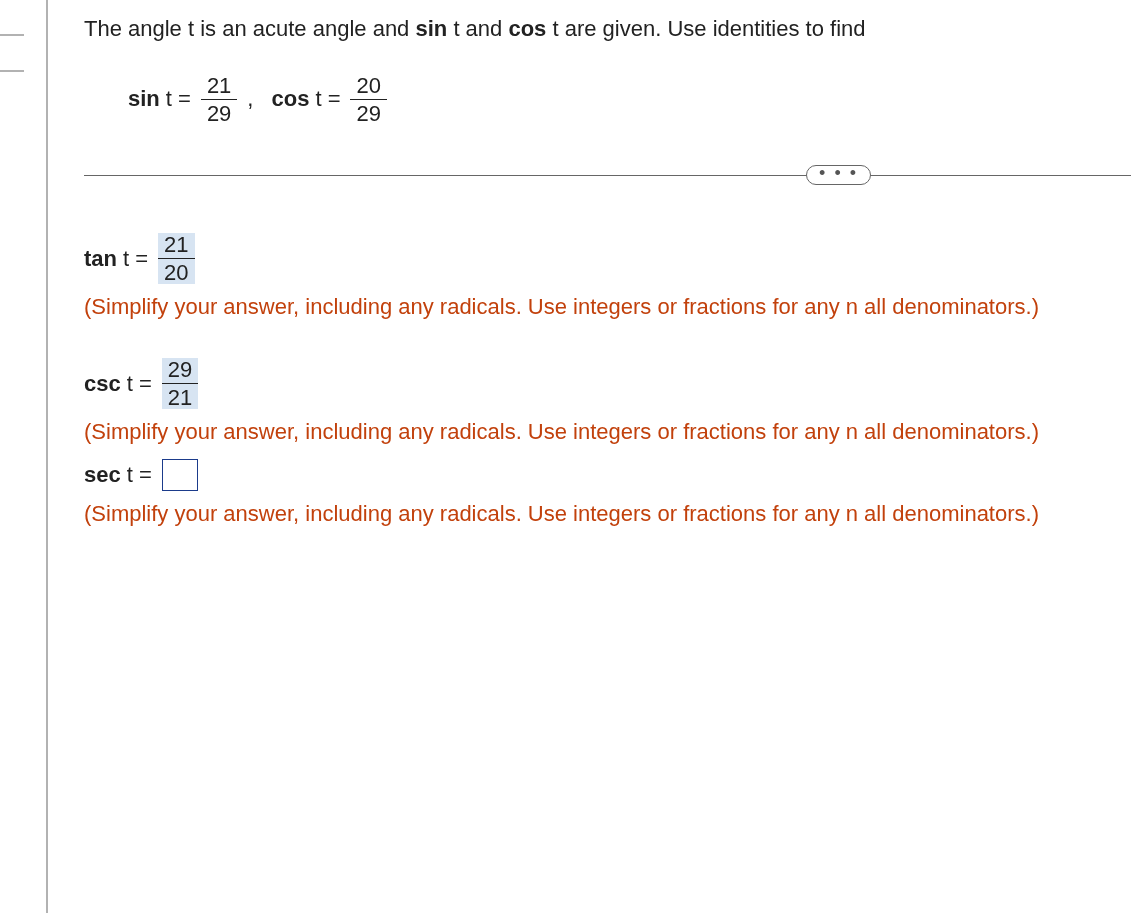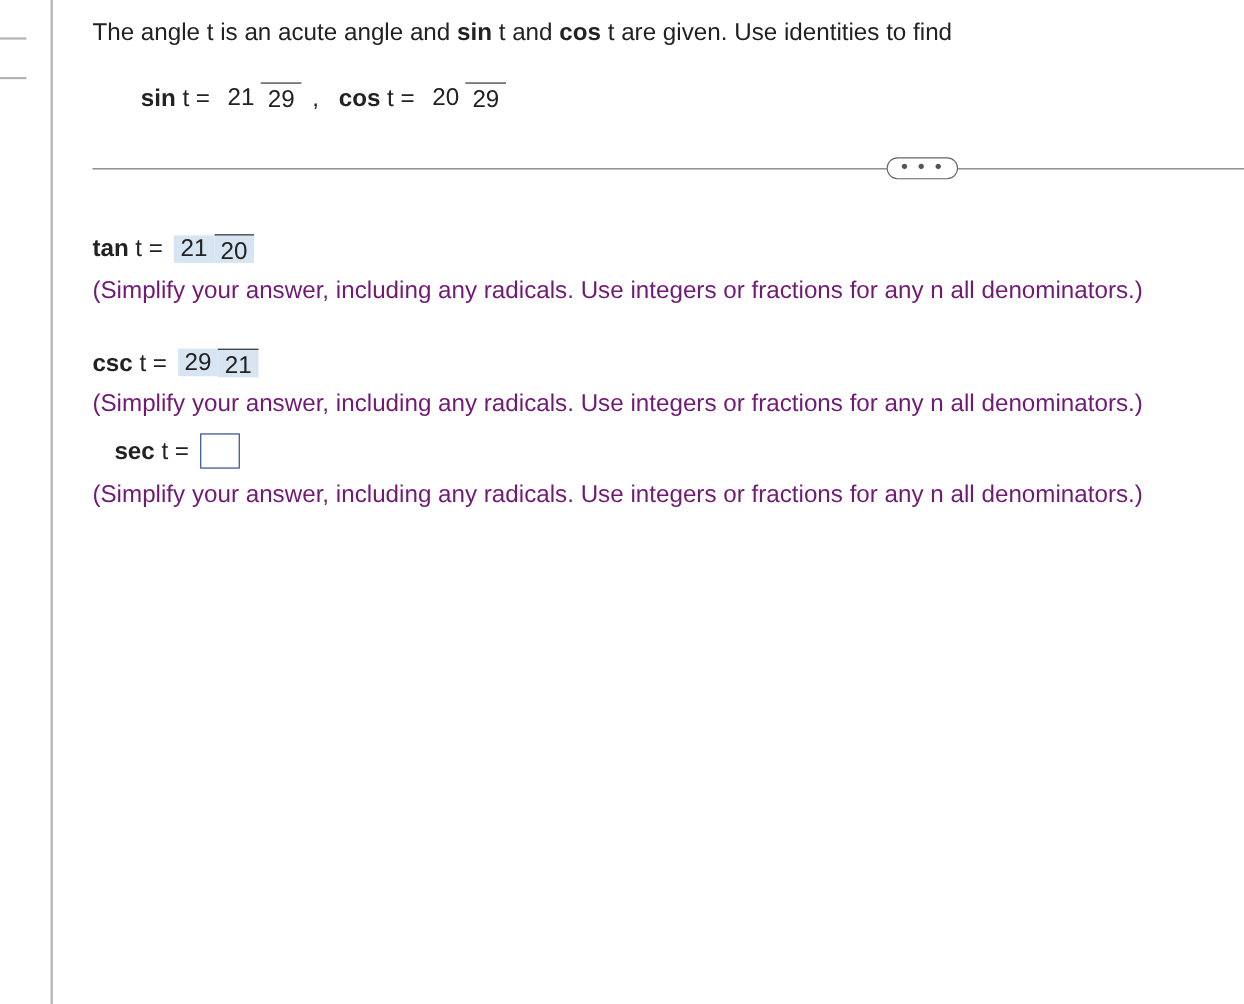--- a/index.html
+++ b/index.html
@@ -52,21 +52,21 @@
     margin-bottom: 38px;
   }
   .mrow {
     display: flex;
     align-items: center;
     gap: 6px;
   }
   .mrow .lbl { font-weight: bold; }
   .frac {
     display: inline-flex;
-    flex-direction: row;
+    flex-direction: column;
     align-items: center;
     vertical-align: middle;
     line-height: 1.05;
     margin: 0 4px;
   }
   .frac .num { padding: 0 6px 2px 6px; }
   .frac .den { padding: 2px 6px 0 6px; border-top: 1.5px solid #222; }
   .hl .num, .hl .den { background: #d7e4f2; }
   .divider-wrap {
     position: relative;
@@ -90,21 +90,21 @@
     border-radius: 12px;
     padding: 0px 12px 4px 12px;
     font-size: 18px;
     letter-spacing: 2px;
     line-height: 14px;
     color: #555;
     cursor: pointer;
   }
   .answer-block { margin-bottom: 8px; margin-top: 36px; }
   .hint {
-    color: #701a75;
+    color: #c2410c;
     margin: 4px 0 18px 0;
   }
   .input-box {
     display: inline-block;
     width: 34px;
     height: 30px;
     border: 1.5px solid #1b3b8b;
     vertical-align: middle;
     margin-left: 4px;
     background: #fff;
@@ -166,21 +166,21 @@
         <span class="lbl">csc</span>
         <span>t =</span>
         <span class="frac hl">
           <span class="num">29</span>
           <span class="den">21</span>
         </span>
       </div>
     </div>
     <div class="hint">(Simplify your answer, including any radicals. Use integers or fractions for any n all denominators.)</div>
 
-    <div class="answer-block" style="margin-top:-6px;margin-left:20px;">
+    <div class="answer-block" style="margin-top:-6px;">
       <div class="mrow">
         <span class="lbl">sec</span>
         <span>t =</span>
         <span class="input-box"></span>
       </div>
     </div>
     <div class="hint">(Simplify your answer, including any radicals. Use integers or fractions for any n all denominators.)</div>
 
   </div>
 </div>

